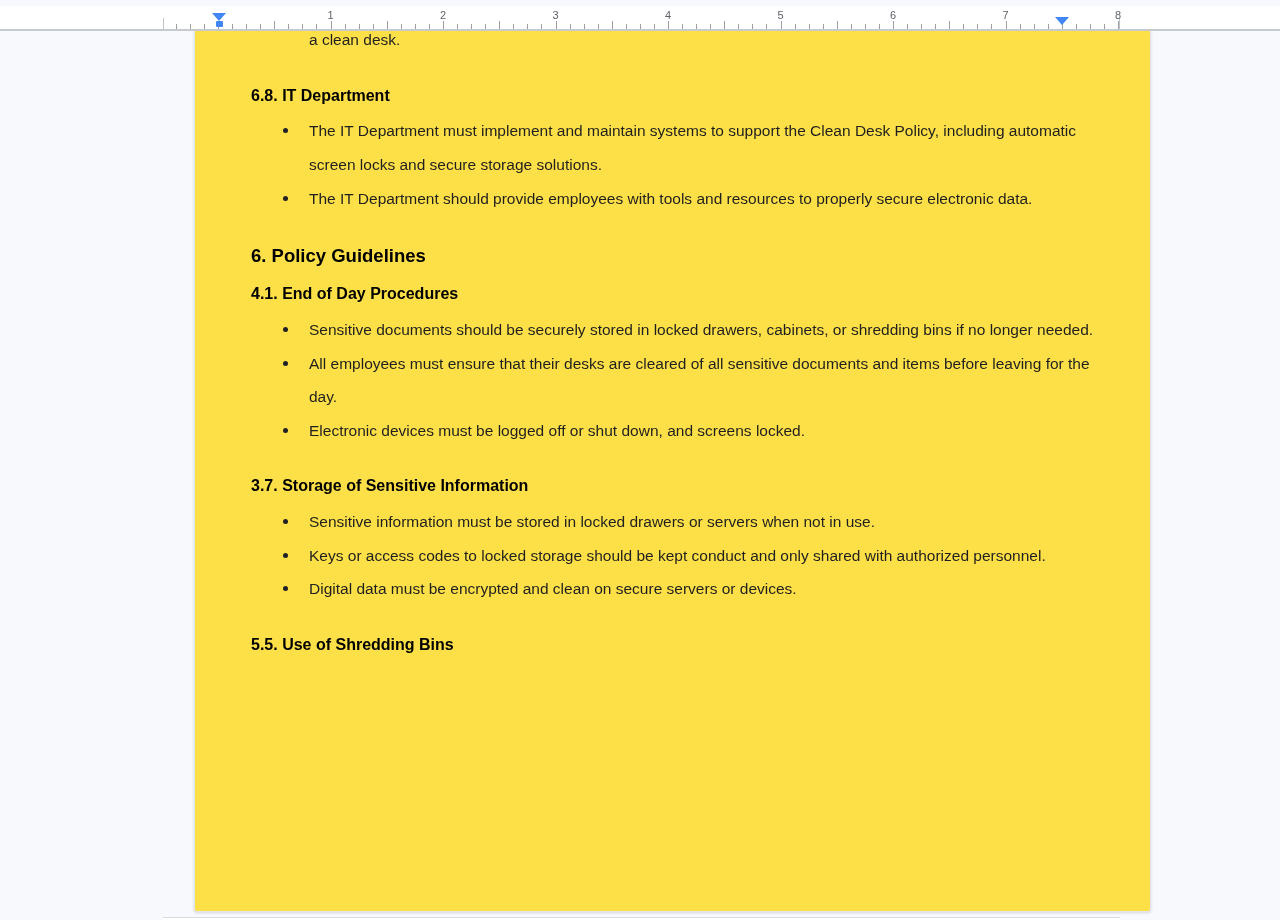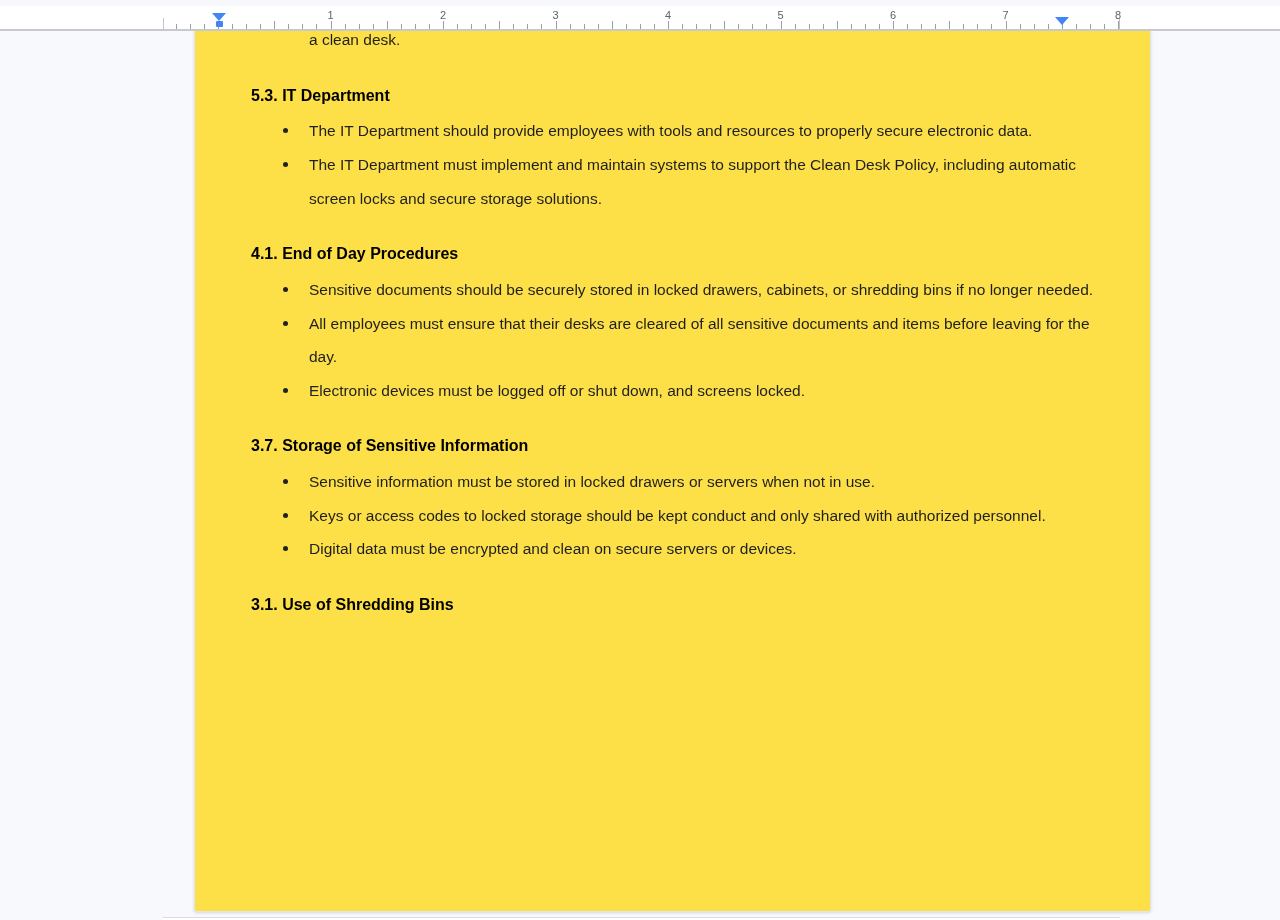--- a/index.html
+++ b/index.html
@@ -212,36 +212,37 @@
       <div class="ruler-num" style="left: 668px;">4</div>
       <div class="ruler-num" style="left: 780.5px;">5</div>
       <div class="ruler-num" style="left: 893px;">6</div>
       <div class="ruler-num" style="left: 1005.5px;">7</div>
       <div class="ruler-num" style="left: 1118px;">8</div>
     </div>
 
   <div class="page">
     <div class="content" id="doc-content">
         <div class="cont-line">a clean desk.</div>
-        <h3>5.3. IT Department</h3>
+        <h3>6.8. IT Department</h3>
         <ul>
+          <li>The IT Department must implement and maintain systems to support the Clean Desk Policy, including automatic screen locks and secure storage solutions.</li>
           <li>The IT Department should provide employees with tools and resources to properly secure electronic data.</li>
-          <li>The IT Department must implement and maintain systems to support the Clean Desk Policy, including automatic screen locks and secure storage solutions.</li>
         </ul>
+        <h2>6. Policy Guidelines</h2>
         <h3>4.1. End of Day Procedures</h3>
         <ul>
           <li>Sensitive documents should be securely stored in locked drawers, cabinets, or shredding bins if no longer needed.</li>
           <li>All employees must ensure that their desks are cleared of all sensitive documents and items before leaving for the day.</li>
           <li>Electronic devices must be logged off or shut down, and screens locked.</li>
         </ul>
         <h3>3.7. Storage of Sensitive Information</h3>
         <ul>
           <li>Sensitive information must be stored in locked drawers or servers when not in use.</li>
           <li>Keys or access codes to locked storage should be kept conduct and only shared with authorized personnel.</li>
           <li>Digital data must be encrypted and clean on secure servers or devices.</li>
         </ul>
-        <h3>3.1. Use of Shredding Bins</h3>
+        <h3>5.5. Use of Shredding Bins</h3>
       </div>
   </div>
 
   <div class="next-page"></div>
 
 </div>
 
 </body></html>

